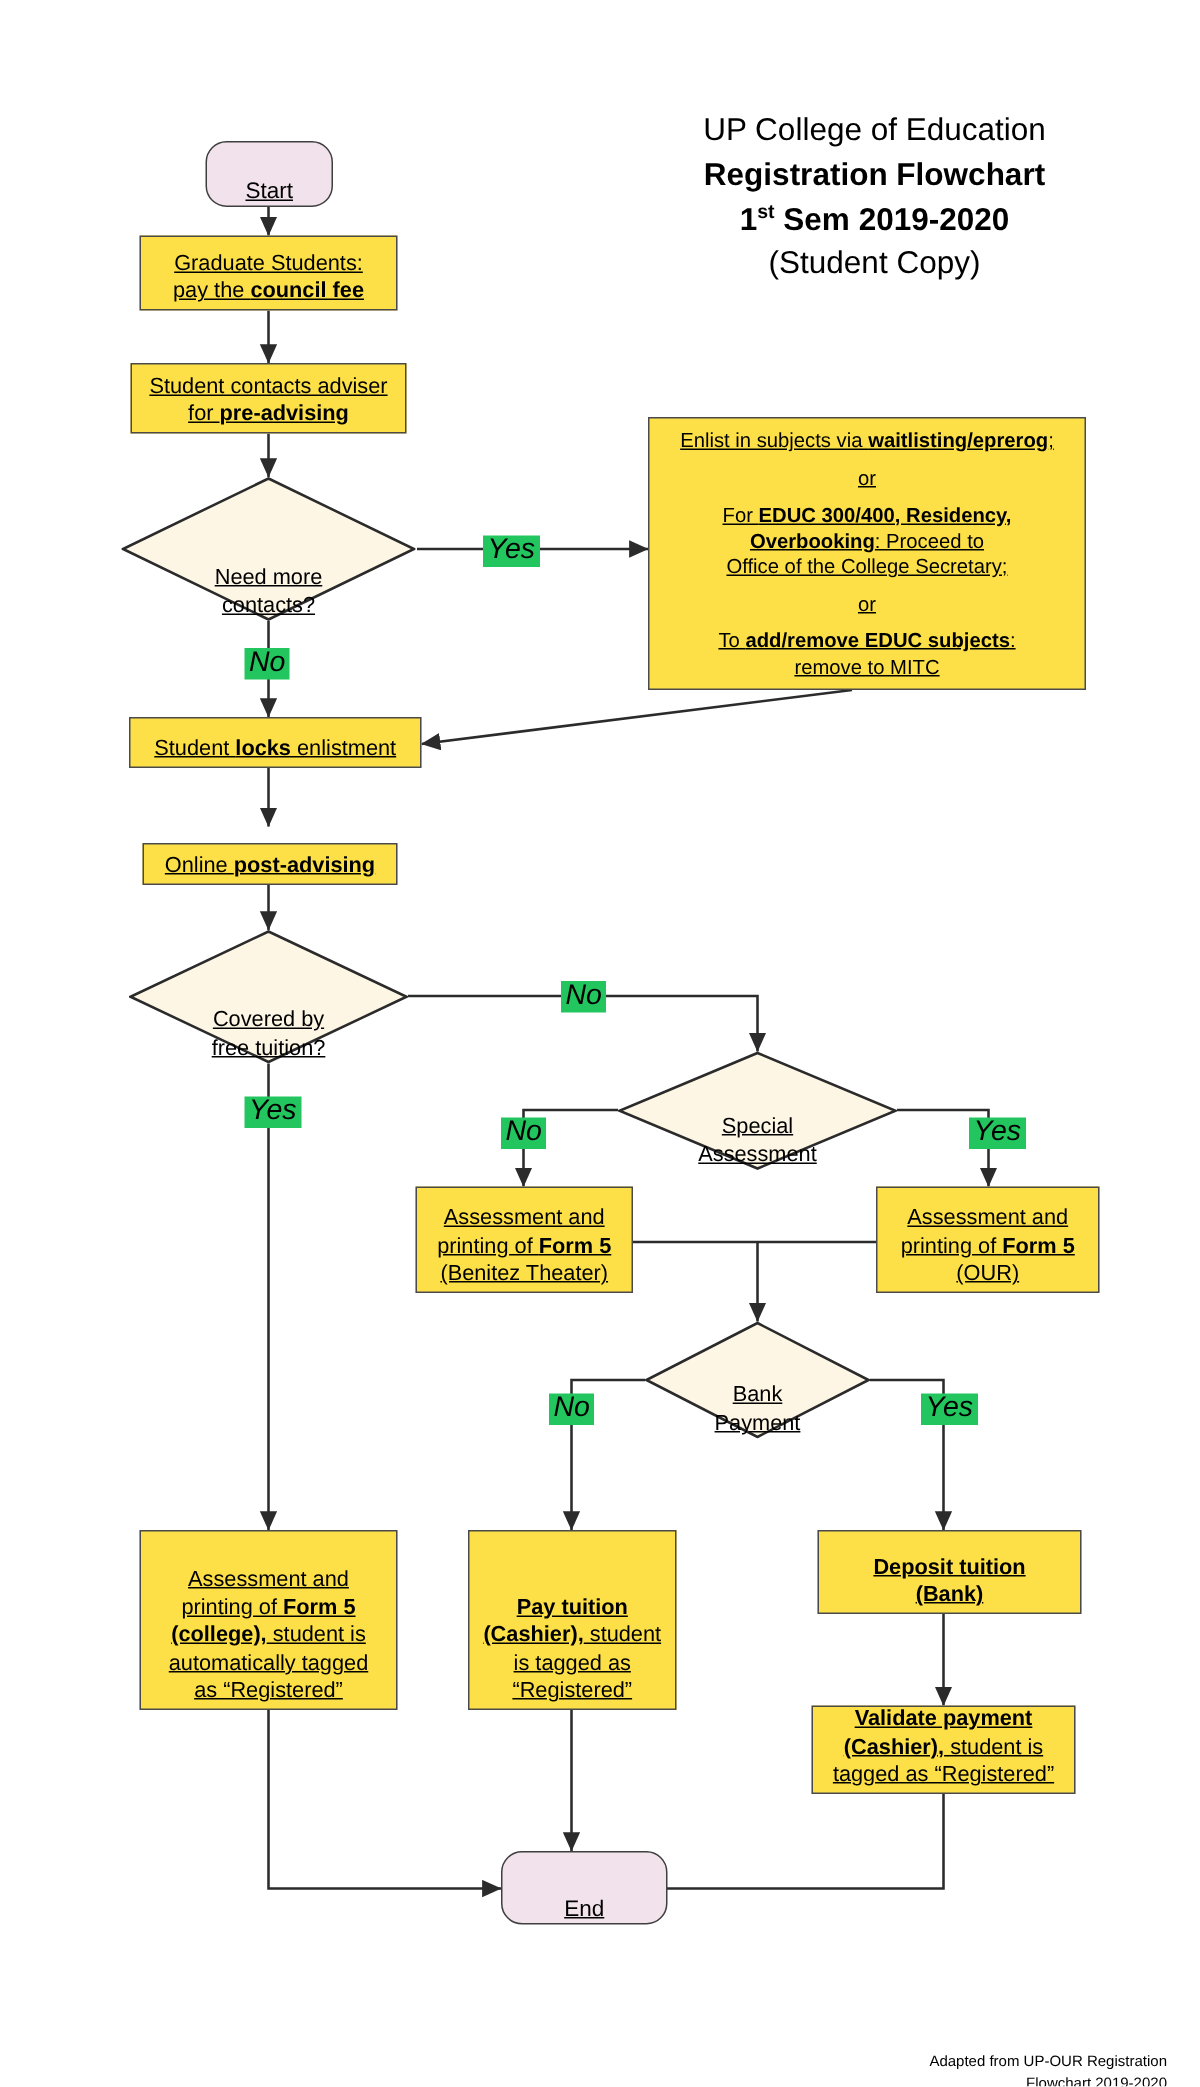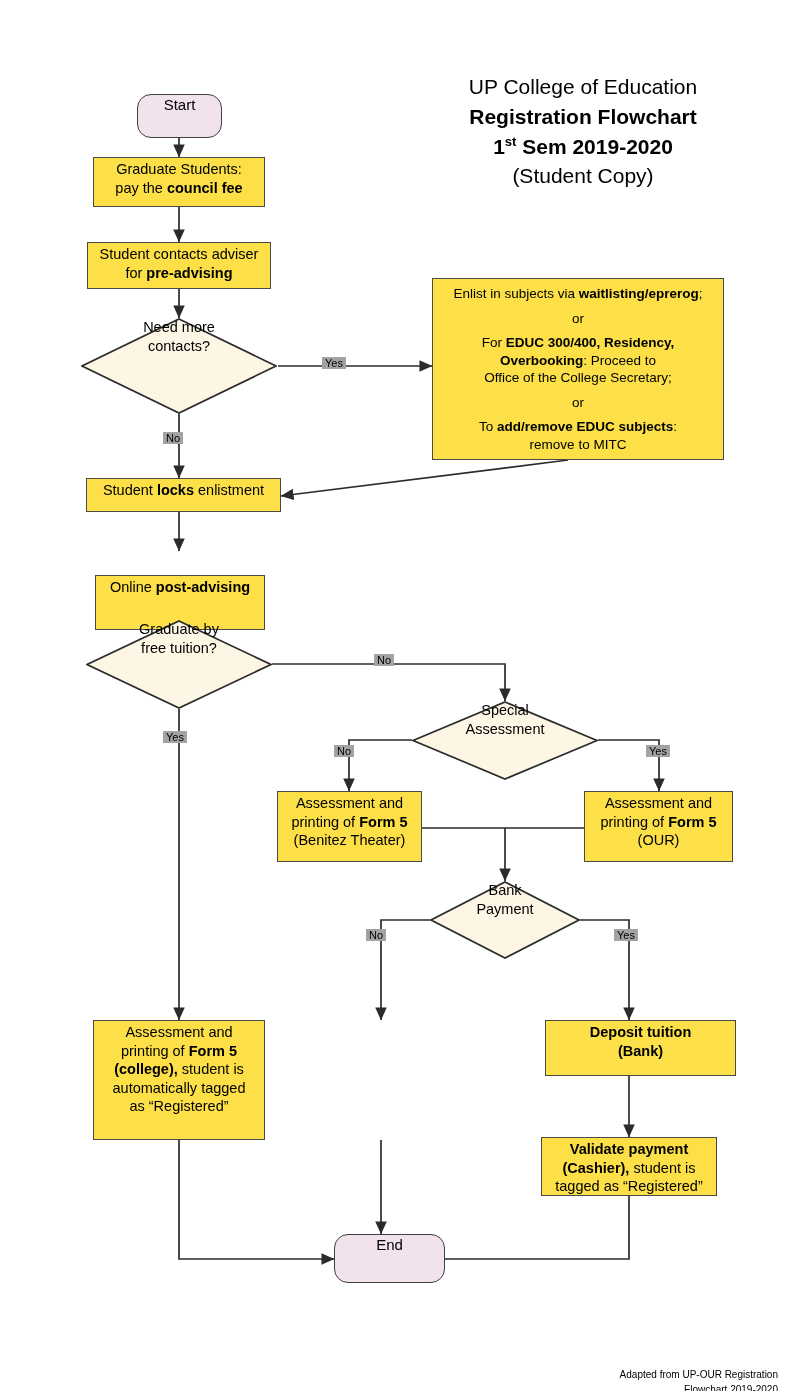--- a/index.html
+++ b/index.html
@@ -25,25 +25,26 @@
     top: 0;
     width: 800px;
     height: 1391px;
     pointer-events: none;
   }
 
   .node {
     position: absolute;
     box-sizing: border-box;
     display: flex;
-    align-items: flex-start;
+    align-items: flex-end;
     justify-content: center;
     text-align: center;
     line-height: 1.28;
     z-index: 2;
+    text-decoration: underline;
   }
 
   .terminator {
     background: #f1e2ec;
     border: 1.6px solid #3f3f3f;
     border-radius: 14px;
     font-size: 15px;
   }
 
   .process {
@@ -65,26 +66,27 @@
   .decision .dlabel {
     position: relative;
     z-index: 3;
     width: 100%;
     text-align: center;
     line-height: 1.3;
   }
 
   .edge-label {
     position: absolute;
-    font-size: 11px;
-    background: #a3a3a3;
+    font-size: 19px;
+    background: #22c55e;
     padding: 0 3px;
     z-index: 3;
     line-height: 1.1;
     white-space: nowrap;
+    font-style: italic;
   }
 
   .title-block {
     position: absolute;
     left: 398px;
     top: 72px;
     width: 370px;
     text-align: center;
     font-size: 21px;
     line-height: 1.42;
@@ -211,30 +213,30 @@
       <span class="sp"></span>
       <div><span>To </span><b>add/remove EDUC subjects</b><span>:</span></div>
       <div>remove to MITC</div>
     </div>
   </div>
 
   <div class="node process" style="left:86px; top:478px; width:195px; height:34px;">
     <div class="inner"><span>Student </span><b>locks</b><span> enlistment</span></div>
   </div>
 
-  <div class="node process" style="left:95px; top:575px; width:170px; height:55px;">
+  <div class="node process" style="left:95px; top:562px; width:170px; height:28px;">
     <div class="inner"><span>Online </span><b>post-advising</b></div>
   </div>
 
   <div class="node decision" style="left:86px; top:620px; width:186px; height:89px;">
     <svg class="dwrap" viewBox="0 0 186 89" preserveAspectRatio="none">
       <polygon points="93,1 185,44.5 93,88 1,44.5" fill="#fdf6e4" stroke="#2b2b2b" stroke-width="1.7" vector-effect="non-scaling-stroke"></polygon>
     </svg>
     <div class="dlabel">
-      <div>Graduate by</div>
+      <div>Covered by</div>
       <div>free tuition?</div>
     </div>
   </div>
 
   <div class="node decision" style="left:412px; top:701px; width:186px; height:79px;">
     <svg class="dwrap" viewBox="0 0 186 79" preserveAspectRatio="none">
       <polygon points="93,1 185,39.5 93,78 1,39.5" fill="#fdf6e4" stroke="#2b2b2b" stroke-width="1.7" vector-effect="non-scaling-stroke"></polygon>
     </svg>
     <div class="dlabel">
       <div>Special</div>
@@ -271,22 +273,30 @@
   <div class="node process" style="left:93px; top:1020px; width:172px; height:120px;">
     <div class="inner">
       <div>Assessment and</div>
       <div><span>printing of </span><b>Form 5</b></div>
       <div><b>(college),</b><span> student is</span></div>
       <div>automatically tagged</div>
       <div>as “Registered”</div>
     </div>
   </div>
 
-
-  <div class="node process" style="left:545px; top:1020px; width:191px; height:56px;">
+  <div class="node process" style="left:312px; top:1020px; width:139px; height:120px;">
+    <div class="inner">
+      <div><b>Pay tuition</b></div>
+      <div><b>(Cashier),</b><span> student</span></div>
+      <div>is tagged as</div>
+      <div>“Registered”</div>
+    </div>
+  </div>
+
+  <div class="node process" style="left:545px; top:1020px; width:176px; height:56px;">
     <div class="inner">
       <div><b>Deposit tuition</b></div>
       <div><b>(Bank)</b></div>
     </div>
   </div>
 
   <div class="node process" style="left:541px; top:1137px; width:176px; height:59px;">
     <div class="inner">
       <div><b>Validate payment</b></div>
       <div><b>(Cashier),</b><span> student is</span></div>

